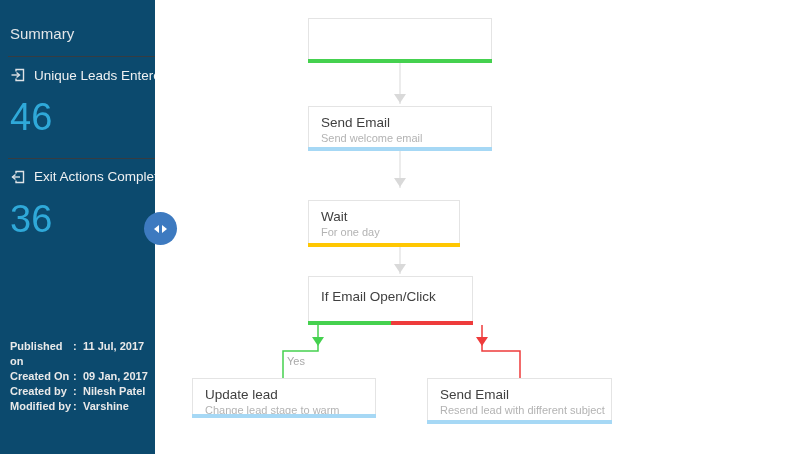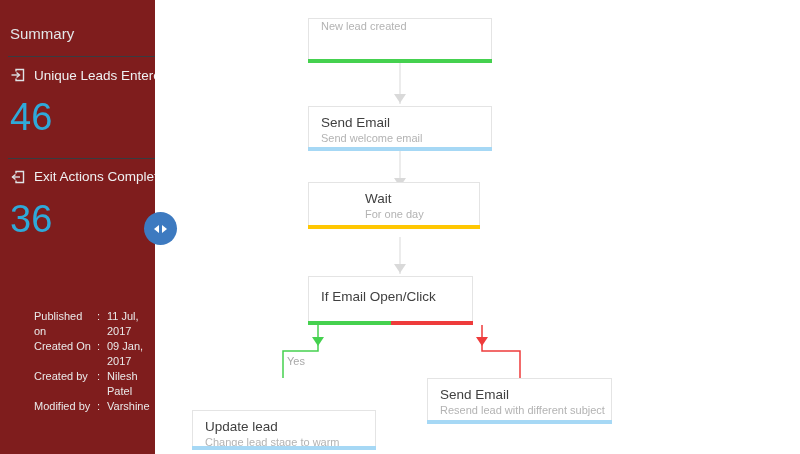--- a/index.html
+++ b/index.html
@@ -1,30 +1,30 @@
 <!DOCTYPE html>
 <html><head>
 <meta charset="utf-8">
 <style>
   * { margin:0; padding:0; box-sizing:border-box; }
   html,body { width:800px; height:454px; overflow:hidden;
     font-family:"Liberation Sans", sans-serif; background:#ffffff; }
 
   
   .sidebar { position:absolute; left:0; top:0; width:155px; height:454px;
-    background:#7f1d1d; color:#e8eaec; overflow:hidden; }
+    background:#0c4a6e; color:#e8eaec; overflow:hidden; }
   .sb-title { font-size:15px; color:#e3e6e8; padding:25px 10px 14px 10px; font-weight:400; }
   .divider { border-top:1px solid #373c41; margin:0 0 0 8px; }
   .stat-block { padding:10px 0 0 10px; }
   .stat-row { display:flex; align-items:center; gap:8px; white-space:nowrap; overflow:hidden; }
   .stat-row svg { flex:0 0 auto; }
   .stat-label { font-size:13.5px; color:#eff1f2; }
   .stat-value { font-size:38px; line-height:1.05; color:#2fa9d9; font-weight:400; margin:15px 0 20px 0; }
   .sb-footer { position:absolute; left:10px; right:2px; bottom:40px; }
-  .foot-row { display:flex; font-size:11px; font-weight:400; color:#e9e9e9; line-height:15px;margin-left:24px; }
+  .foot-row { display:flex; font-size:11px; font-weight:700; color:#e9e9e9; line-height:15px; }
   .foot-label { width:63px; flex:0 0 auto; }
   .foot-sep { width:10px; flex:0 0 auto; }
 
   
   .toggle-btn { position:absolute; left:144px; top:212px; width:33px; height:33px;
     border-radius:50%; background:#3d7ac0; z-index:30; display:flex;
     align-items:center; justify-content:center; gap:3px; cursor:pointer; border:none; }
   .tri { width:0; height:0; border-top:4px solid transparent; border-bottom:4px solid transparent; }
   .tri-left  { border-right:5px solid #ffffff; }
   .tri-right { border-left:5px solid #ffffff; }
@@ -117,51 +117,50 @@
     <polygon points="157,337 169,337 163,346" fill="#45d14f"></polygon>
 
     <polyline points="327,325 327,351 365,351 365,378" fill="none" stroke-width="1.5" stroke="#ee3b3b"></polyline>
     <polygon points="321,337 333,337 327,346" fill="#ee3b3b"></polygon>
   </svg>
 
   <span class="branch-label" style="left:132px; top:355px;">Yes</span>
   <span class="branch-label" style="left:370px; top:355px;margin-top:21px;">No</span>
 
   <div class="node" style="left:153px; top:18px; width:184px; height:45px;">
-    <div class="node-sub">New lead created</div>
     <div class="node-bar">
       <span class="seg" style="background: rgb(69, 209, 79);"></span>
     </div>
   </div>
 
   <div class="node" style="left:153px; top:106px; width:184px; height:45px;">
     <div class="node-title">Send Email</div>
     <div class="node-sub">Send welcome email</div>
     <div class="node-bar">
       <span class="seg" style="background: rgb(166, 216, 245);"></span>
     </div>
   </div>
 
-  <div class="node" style="left:153px; top:182px; width:172px; height:47px;padding-left:44px;">
+  <div class="node" style="left:153px; top:200px; width:152px; height:47px;">
     <div class="node-title">Wait</div>
     <div class="node-sub">For one day</div>
     <div class="node-bar">
       <span class="seg" style="background: rgb(255, 199, 2);"></span>
     </div>
   </div>
 
   <div class="node if-node" style="left:153px; top:276px; width:165px; height:49px;">
     <div class="node-title">If Email Open/Click</div>
     <div class="node-bar">
       <span class="seg" style="background: rgb(69, 209, 79);"></span>
       <span class="seg" style="background: rgb(238, 59, 59);"></span>
     </div>
   </div>
 
-  <div class="node" style="left:37px; top:378px; width:184px; height:40px;margin-top:32px;">
+  <div class="node" style="left:37px; top:378px; width:184px; height:40px;">
     <div class="node-title">Update lead</div>
     <div class="node-sub">Change lead stage to warm</div>
     <div class="node-bar">
       <span class="seg" style="background: rgb(166, 216, 245);"></span>
     </div>
   </div>
 
   <div class="node" style="left:272px; top:378px; width:185px; height:46px;">
     <div class="node-title">Send Email</div>
     <div class="node-sub">Resend lead with different subject</div>

